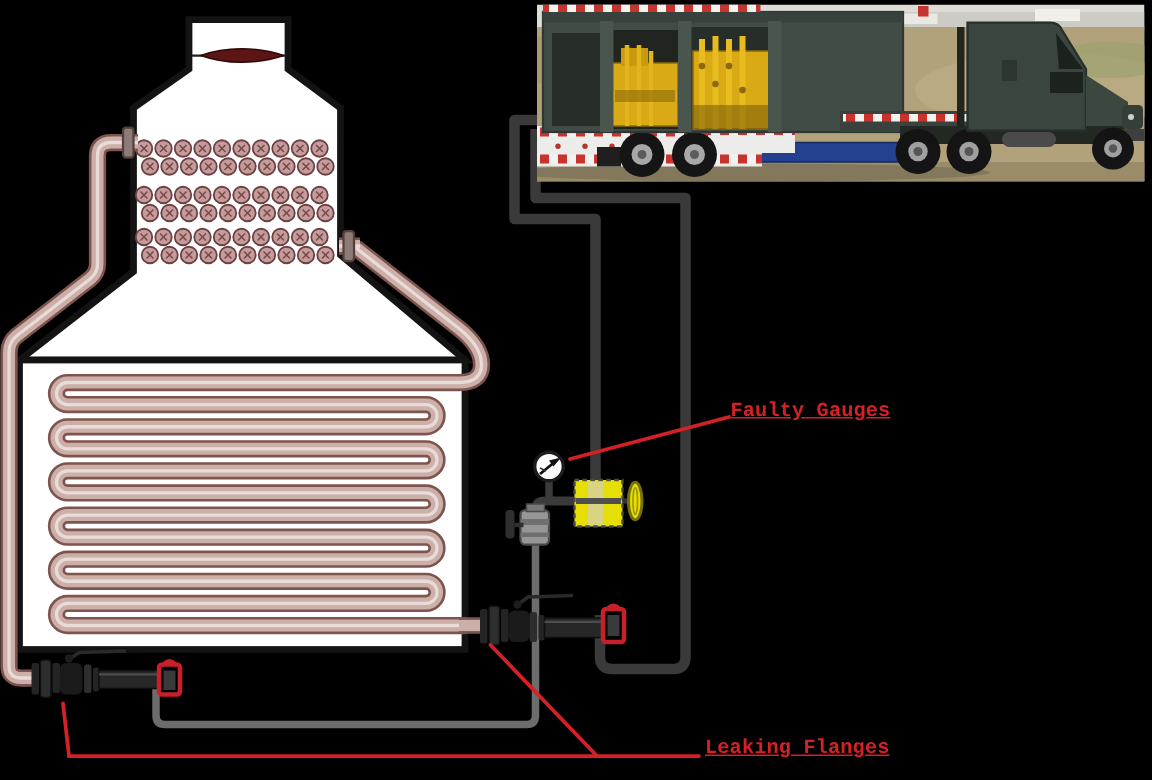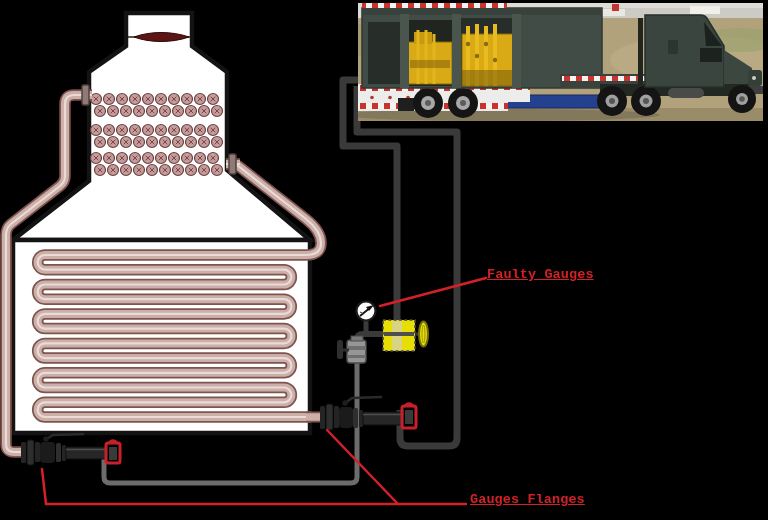--- a/index.html
+++ b/index.html
@@ -426,15 +426,15 @@
         <rect x="668" y="88" width="36" height="10" rx="5" fill="#4a4a4a"></rect>
         <circle cx="742" cy="99" r="14" fill="#141414"></circle>
             <circle cx="742" cy="99" r="6" fill="#a0a0a0"></circle>
             <circle cx="742" cy="99" r="2.8" fill="#565656"></circle>
       </g>
     </g>
   </g>
 </svg>
 
 <div id="label-faulty" class="anno-label">Faulty Gauges</div>
-<div id="label-leaking" class="anno-label">Gauges Flanges</div>
+<div id="label-leaking" class="anno-label">Leaking Flanges</div>
 
 </div>
 
 </body></html>

